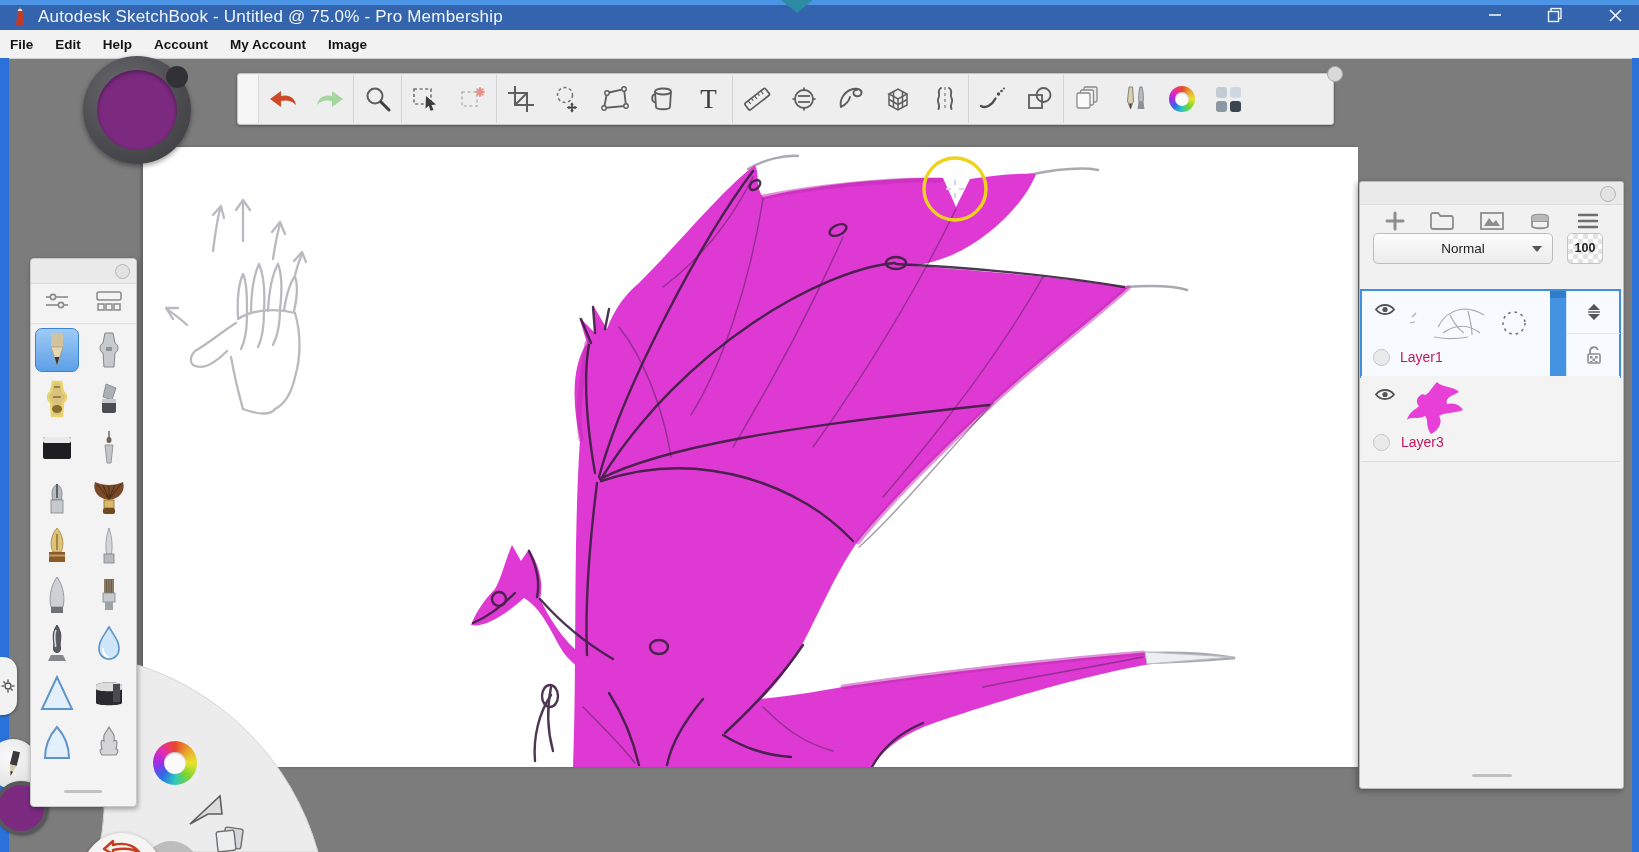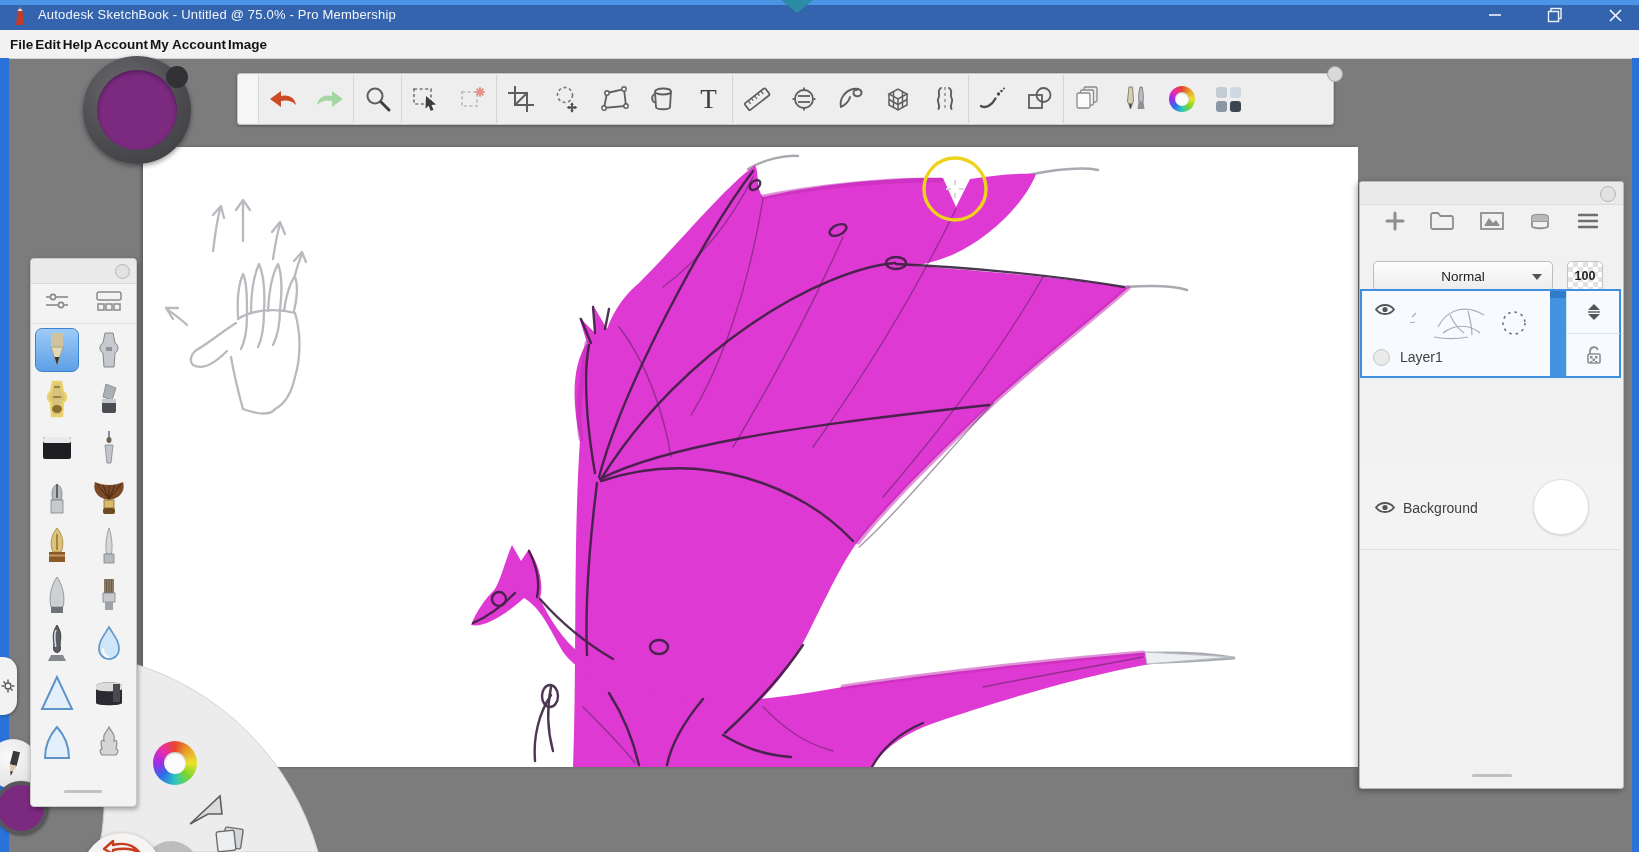--- a/index.html
+++ b/index.html
@@ -4,24 +4,24 @@
 <style>
   html,body{margin:0;padding:0;}
   body{width:1639px;height:852px;position:relative;overflow:hidden;background:#7c7c7c;
        font-family:"Liberation Sans",sans-serif;-webkit-font-smoothing:antialiased;}
   .abs{position:absolute;}
   
   .titlebar{left:0;top:0;width:1639px;height:30px;background:#3464ad;}
   .titlebar-strip{left:0;top:0;width:1639px;height:5px;background:#4c95e6;}
   .playhead{left:781px;top:0;width:0;height:0;border-left:16px solid transparent;border-right:16px solid transparent;border-top:13px solid #2d8ba4;}
   .app-icon{left:12px;top:6px;width:16px;height:20px;}
-  .title-text{left:38px;top:7px;color:#f2f5fa;font-size:13px;letter-spacing:.2px;}
+  .title-text{left:38px;top:7px;color:#f2f5fa;font-size:17px;letter-spacing:.2px;}
   .winbtn{top:0;width:46px;height:30px;display:flex;align-items:center;justify-content:center;}
   .menubar{left:0;top:30px;width:1639px;height:28px;background:#f2f2f2;border-bottom:1px solid #cfcfcf;display:flex;align-items:center;}
-  .menu-item{color:#141414;font-size:13.5px;font-weight:600;padding:0 1px;height:28px;display:flex;align-items:center;}
+  .menu-item{color:#141414;font-size:13.5px;font-weight:600;padding:0 11px;height:28px;display:flex;align-items:center;}
   .menu-item:first-child{padding-left:10px;}
   .border-left{left:0;top:58px;width:9px;height:794px;background:#2a72d9;}
   .border-right{left:1632px;top:58px;width:7px;height:794px;background:#2a72d9;}
   
   .canvas{left:143px;top:147px;width:1215px;height:620px;background:#ffffff;box-shadow:-2px 0 3px rgba(0,0,0,.25);}
   
   .toolbar{left:237px;top:73px;width:1095px;height:50px;background:#eeeeee;border:1px solid #c6c6c6;border-radius:3px;
            display:flex;align-items:center;box-shadow:0 1px 3px rgba(0,0,0,.35);z-index:30;}
   .tgrip{width:20px;height:48px;background:#f6f6f6;border-right:1px solid #d8d8d8;border-radius:3px 0 0 3px;}
   .tbtn{width:47px;height:48px;display:flex;align-items:center;justify-content:center;}
@@ -46,30 +46,30 @@
   .pal-grid{left:0;top:66px;width:100%;display:grid;grid-template-columns:52px 52px;}
   .bcell{height:49px;display:flex;align-items:center;justify-content:center;}
   .bsel{background:linear-gradient(#9ecbf7,#5d9fe6);border:1.5px solid #3c83cf;border-radius:7px;width:42px;height:42px;margin:auto;display:flex;align-items:center;justify-content:center;}
   .pal-handle{left:33px;top:531px;width:38px;height:3px;border-radius:2px;background:#c2c2c2;}
   
   .lpanel{left:1359px;top:181px;width:263px;height:606px;background:#f1f1f1;border:1px solid #b9b9b9;border-radius:3px;
           box-shadow:-2px 2px 6px rgba(0,0,0,.35);z-index:40;}
   .lp-titlebar{left:0;top:0;width:100%;height:22px;background:#eaeaea;border-bottom:1px solid #dcdcdc;border-radius:3px 3px 0 0;}
   .lp-close{position:absolute;right:7px;top:4px;width:14px;height:14px;border-radius:50%;background:#e2e2e2;border:1px solid #b5b5b5;}
   .lp-icons{left:0;top:22px;width:100%;height:38px;display:flex;align-items:center;justify-content:space-evenly;}
-  .lp-blendrow{left:0;top:72px;width:100%;height:44px;display:flex;align-items:center;}
+  .lp-blendrow{left:0;top:44px;width:100%;height:44px;display:flex;align-items:center;}
   .blend-select{margin-left:13px;width:178px;height:29px;background:linear-gradient(#fdfdfd,#ebebeb);border:1px solid #bdbdbd;border-radius:5px;
                 display:flex;align-items:center;justify-content:center;position:relative;font-size:13.5px;color:#222;}
   .blend-caret{position:absolute;right:10px;top:12px;width:0;height:0;border-left:5px solid transparent;border-right:5px solid transparent;border-top:6px solid #555;}
   .opacity-box{margin-left:14px;width:34px;height:29px;border:1px solid #c2c2c2;border-radius:5px;display:flex;align-items:center;justify-content:center;
                font-size:12.5px;font-weight:700;color:#222;
                background-image:conic-gradient(#e2e2e2 25%,#ffffff 0 50%,#e2e2e2 0 75%,#ffffff 0);background-size:10px 10px;}
   .lrow{left:1px;width:259px;background:#f3f3f3;border-bottom:1px solid #dddddd;}
   .lrow-sel{background:#f7fbff;border:2px solid #3e8fdf;}
-  .lname{font-size:14px;color:#404040;}
+  .lname{font-size:14px;color:#be185d;}
   .radio{width:15px;height:15px;border-radius:50%;background:#eaeaea;border:1px solid #c6c6c6;}
   .lslider{position:absolute;background:#4393e2;}
   .lctrlcol{position:absolute;border-left:1px solid #cfe3f7;display:flex;flex-direction:column;}
   .lctrl{flex:1;display:flex;align-items:center;justify-content:center;}
   .bg-swatch{position:absolute;width:54px;height:54px;border-radius:50%;background:#ffffff;border:1px solid #e0e0e0;box-shadow:0 1px 2px rgba(0,0,0,.15);}
   .lp-handle{left:112px;top:592px;width:40px;height:3px;border-radius:2px;background:#c0c0c0;}
   
   .lagoon-svg{left:60px;top:600px;z-index:20;}
   .lagoon-colorwheel{left:153px;top:741px;width:44px;height:44px;z-index:22;}
   .edge-tab{left:0;top:657px;width:17px;height:58px;background:#f2f2f2;border-radius:0 14px 14px 0;box-shadow:1px 1px 3px rgba(0,0,0,.3);z-index:25;
@@ -663,29 +663,32 @@
               <rect x="10" y="11" width="2.5" height="2.5"></rect>
               <rect x="7.5" y="13.5" width="2.5" height="2.5"></rect>
               <rect x="5" y="16" width="2.5" height="1.5"></rect>
               <rect x="10" y="16" width="2.5" height="1.5"></rect>
             </g>
           </svg>
       </div>
     </div>
   </div>
 
-
-  <div class="abs lrow" style="top:281px;height:86px;">
-    <svg style="position:absolute;left:13px;top:36px;" width="22" height="17" viewBox="0 0 22 17">
+  <div class="abs lrow" style="top:194px;height:85px;">
+    <svg style="position:absolute;left:13px;top:10px;" width="22" height="17" viewBox="0 0 22 17">
         <path d="M2 8.5 C6.5 2.5 15.5 2.5 20 8.5 C15.5 14.5 6.5 14.5 2 8.5 Z" fill="none" stroke="#555" stroke-width="1.8"></path>
         <circle cx="11" cy="8.5" r="2.6" fill="#555"></circle>
       </svg>
-    <div class="lname" style="position:absolute;left:42px;top:37px;">Background</div>
-    <div class="bg-swatch" style="left:172px;top:16px;"></div>
-  </div>
+    <svg style="position:absolute;left:42px;top:4px;" width="70" height="58" viewBox="0 0 70 58">
+      <path d="M34 2 C40 8 50 6 56 12 C48 16 42 18 44 24 C52 22 58 26 60 30 C50 34 42 32 36 36 C40 42 36 50 28 54 C22 46 26 40 22 36 C14 40 8 36 4 40 C6 32 12 30 16 26 C12 22 14 16 20 14 C24 18 28 8 34 2 Z" fill="#e73fd7"></path>
+    </svg>
+    <div class="radio" style="position:absolute;left:12px;top:58px;"></div>
+    <div class="lname" style="position:absolute;left:40px;top:58px;">Layer3</div>
+  </div>
+
 
   <div class="abs lp-handle"></div>
 </div>
 
 <svg class="abs lagoon-svg" width="280" height="252" viewBox="0 0 280 252">
   <path d="M68 62 A274 274 0 0 1 258 252 L38 252 A190 190 0 0 0 41 170 Z" fill="#ececec" stroke="#d4d4d4" stroke-width="1"></path>
 </svg>
 <div class="abs lagoon-colorwheel cwheel" title="color-wheel">
     <div style="left:11px;top:11px;width:22px;height:22px;"></div>
   </div>

